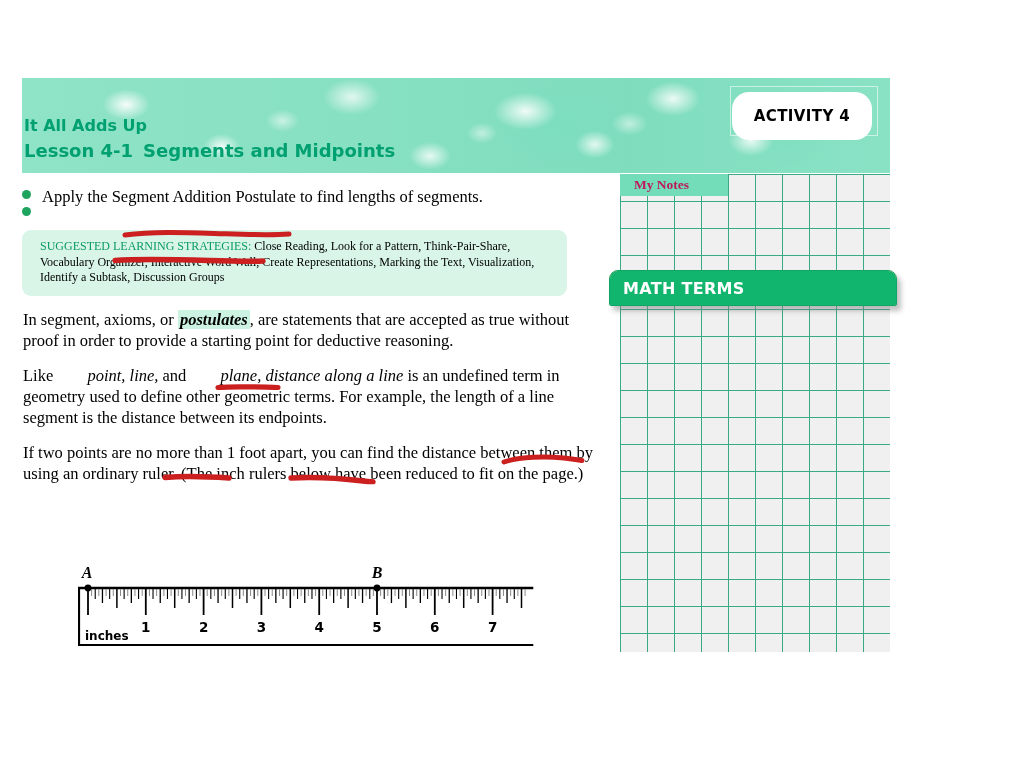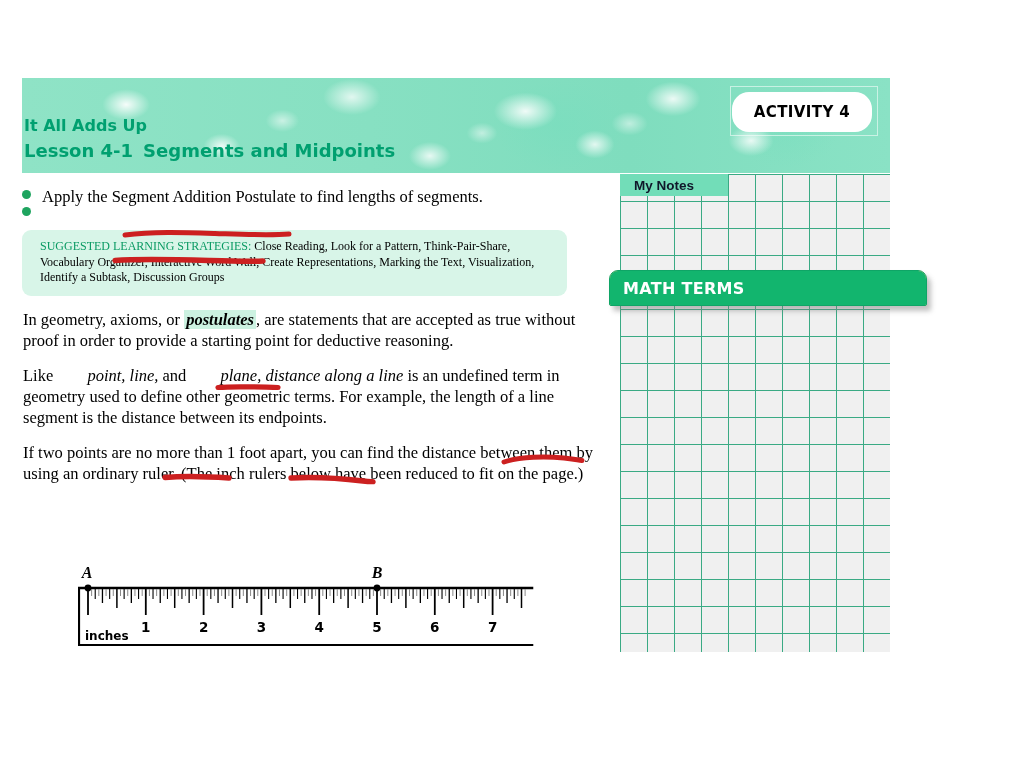--- a/index.html
+++ b/index.html
@@ -79,21 +79,21 @@
     width: 148px;
     height: 50px;
     border: 1px solid rgba(255,255,255,0.55);
     box-sizing: border-box;
   }
   #activity-badge {
     position: absolute;
     right: 18px;
     top: 14px;
     width: 140px;
-    height: 40px;
+    height: 48px;
     background: #ffffff;
     border-radius: 17px;
     display: flex;
     align-items: center;
     justify-content: center;
     font-family: "DejaVu Sans", sans-serif;
     font-weight: bold;
     font-size: 15px;
     color: #000;
     letter-spacing: 0.4px;
@@ -206,32 +206,32 @@
     position: absolute;
     left: 620px;
     top: 174px;
     width: 108px;
     height: 22px;
     background: #72ddb8;
     display: flex;
     align-items: center;
     padding-left: 14px;
     box-sizing: border-box;
-    font-family: Liberation Sans, sans-serif;
+    font-family: Liberation Serif, serif;
     font-weight: bold;
     font-size: 13.5px;
-    color: #0f172a;
+    color: #be185d;
   }
 
   
   #math-terms {
     position: absolute;
     left: 609px;
     top: 270px;
-    width: 318px;
+    width: 288px;
     border-radius: 9px 9px 2px 2px;
     background: #fdba74;
     border: 1.5px solid #0fa566;
     box-shadow: 4px 5px 5px rgba(120,120,120,0.45);
     box-sizing: border-box;
     overflow: hidden;
   }
   #math-terms-header {
     background: #12b56e;
     height: 34px;
@@ -273,21 +273,21 @@
     <span class="target-text">Apply the Segment Addition Postulate to find lengths of segments.</span>
   </div>
   <div class="target-row">
     <span class="bullet"></span>
   </div>
 
   <div id="strategies-box">
     <div id="strategies-text"><span id="strategies-label">SUGGESTED LEARNING STRATEGIES:</span><span> Close Reading, Look for a Pattern, Think-Pair-Share, Vocabulary Organizer, Interactive Word Wall, Create Representations, Marking the Text, Visualization, Identify a Subtask, Discussion Groups</span></div>
   </div>
 
-  <div class="body-para"><span>In geometry, axioms, or </span><span class="term-highlight">postulates</span><span>, are statements that are accepted as true without proof in order to provide a starting point for deductive reasoning.</span></div>
+  <div class="body-para"><span>In segment, axioms, or </span><span class="term-highlight">postulates</span><span>, are statements that are accepted as true without proof in order to provide a starting point for deductive reasoning.</span></div>
 
   <div class="body-para"><span>Like </span><span class="ital">point, line,</span><span> and </span><span class="ital">plane, distance along a line</span><span> is an undefined term in geometry used to define other geometric terms. For example, the length of a line segment is the distance between its endpoints.</span></div>
 
   <div class="body-para">If two points are no more than 1 foot apart, you can find the distance between them by using an ordinary ruler. (The inch rulers below have been reduced to fit on the page.)</div>
 </div>
 
 <div class="redmark" style="left:123px; top:228px;">
   <svg width="170" height="12" viewBox="0 0 170 12">
       <path d="M2 7 C 30 3.5, 60 4.5, 92 5.5 C 120 6.4, 146 7.6, 166 6" stroke="#cc2020" stroke-width="5" stroke-linecap="round" fill="none"></path>
     </svg>

